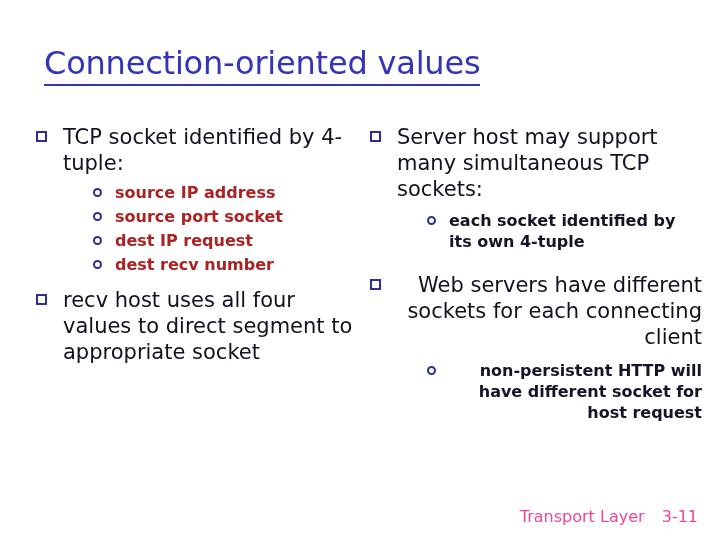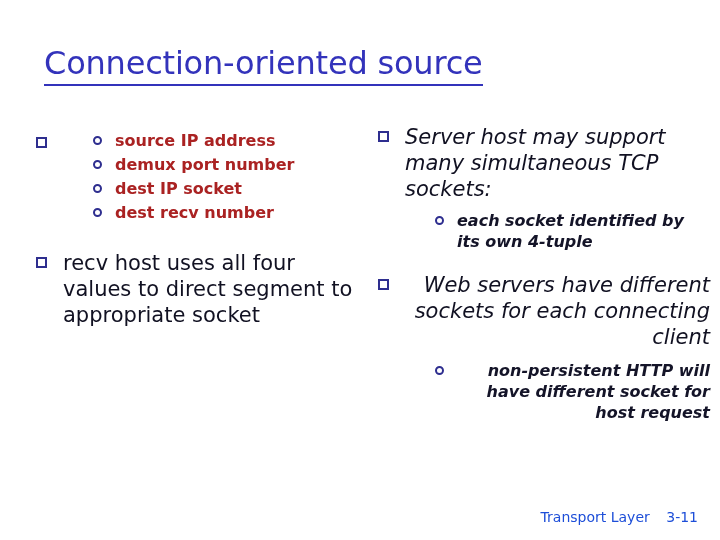--- a/index.html
+++ b/index.html
@@ -42,21 +42,21 @@
     padding-bottom: 2px;
     display: inline-block;
   }
 
   
   .col {
     position: absolute;
     top: 124px;
   }
   .col-left  { left: 28px;  width: 330px; }
-  .col-right { left: 370px; width: 340px; font-style: italic; }
+  .col-right { left: 362px; width: 340px; }
 
   
   ul.level1 {
     list-style: none;
     margin: 0;
     padding: 0;
   }
   li.l1 {
     position: relative;
     padding-left: 35px;
@@ -101,66 +101,67 @@
     border-radius: 50%;
     box-sizing: border-box;
     background: transparent;
   }
   li.l2.red  { color: #aa2222; }
   li.l2.dark { color: #141428; }
 
   
   .col-left  li.l1.first { margin-bottom: 4px; }
   .col-left  ul.level2   { margin-bottom: 12px; }
-  .col-left  li.l1.second{ margin-top: 27px; }
+  .col-left  li.l1.second{ margin-top: 12px; }
   .col-right li.l1.first { margin-bottom: 2px; }
   .col-right ul.level2.sub-a { margin-top: 8px; margin-bottom: 20px; }
   .col-right li.l1.second{ margin-top: 6px; text-align: right; }
   .col-right ul.level2.sub-b { margin-top: 10px; }
 
   
   .footer {
     position: absolute;
     right: 22px;
     bottom: 14px;
-    font-size: 14px;
+    font-size: 16px;
     line-height: 18px;
-    color: #1d4ed8;
+    color: #ec4899;
     white-space: nowrap;
     margin-top: 15px;
   }
   .footer .layer-label { margin-right: 12px; }
 </style>
 </head>
 <body>
 
 <div class="slide">
 
   <div class="slide-title">
-    <span class="title-text">Connection-oriented source</span>
+    <span class="title-text">Connection-oriented values</span>
   </div>
 
   <div class="col col-left">
     <ul class="level1">
 
       <li class="l1 first">
         <span class="sq-bullet"></span>
+        <span>TCP socket identified by 4-tuple:</span>
 
         <ul class="level2">
           <li class="l2 red">
             <span class="ci-bullet"></span>
             <span>source IP address</span>
           </li>
           <li class="l2 red">
             <span class="ci-bullet"></span>
-            <span>demux port number</span>
-          </li>
-          <li class="l2 red">
-            <span class="ci-bullet"></span>
-            <span>dest IP socket</span>
+            <span>source port socket</span>
+          </li>
+          <li class="l2 red">
+            <span class="ci-bullet"></span>
+            <span>dest IP request</span>
           </li>
           <li class="l2 red">
             <span class="ci-bullet"></span>
             <span>dest recv number</span>
           </li>
         </ul>
       </li>
 
       <li class="l1 second">
         <span class="sq-bullet"></span>

